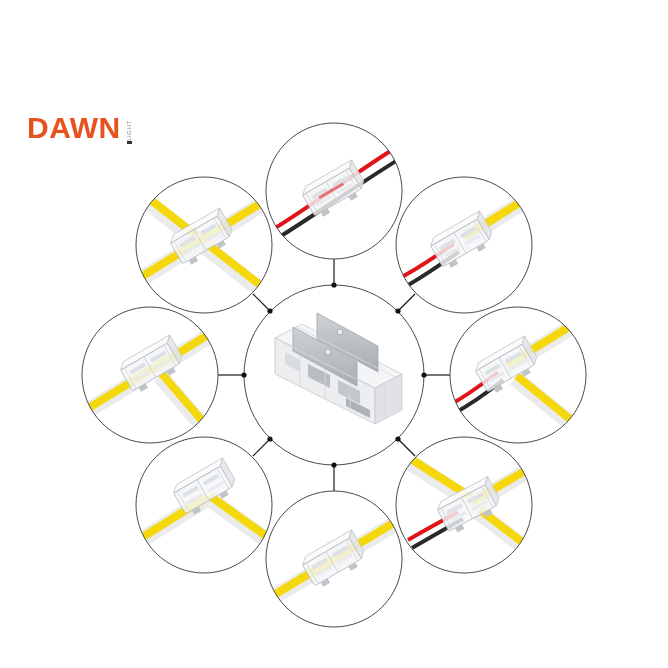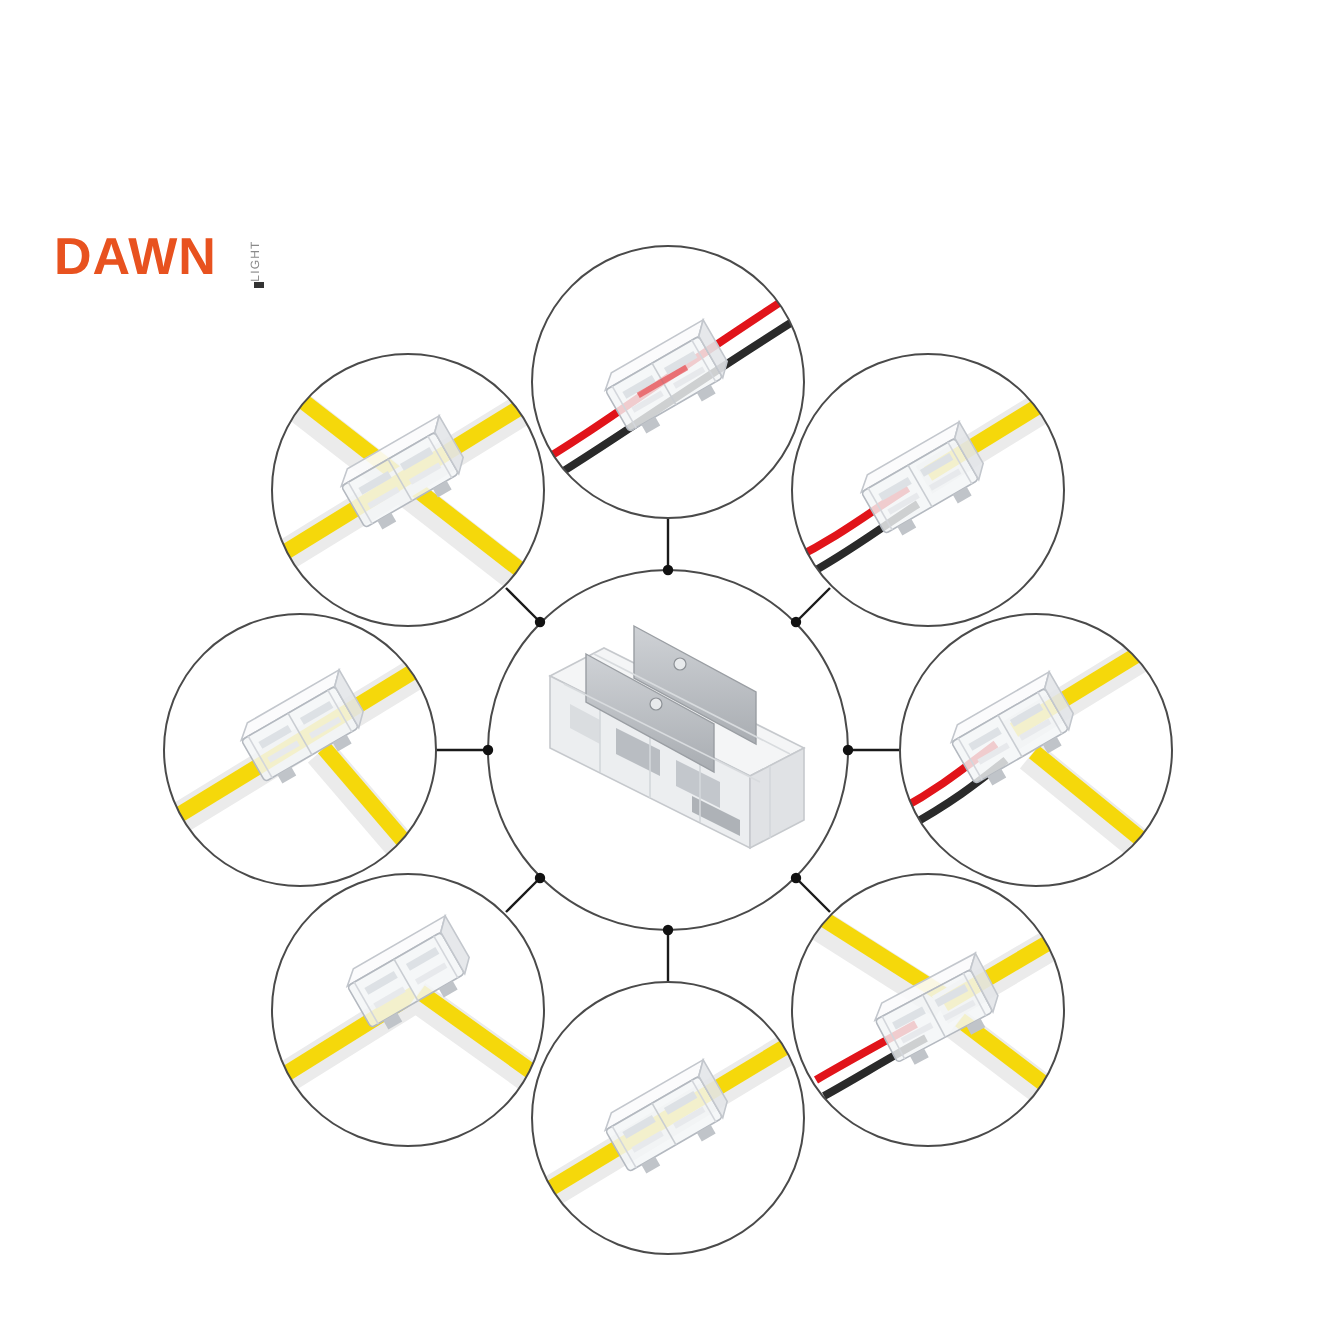--- a/index.html
+++ b/index.html
@@ -1,21 +1,21 @@
 <!DOCTYPE html>
 <html><head>
   <meta charset="utf-8">
   <style>
     html, body { margin: 0; padding: 0; background: #ffffff; }
     body { width: 668px; height: 668px; position: relative; overflow: hidden; }
     .logo { position: absolute; left: 27px; top: 112px; height: 32px; }
     .logo-main {
       position: absolute; left: 0; top: 0;
       font-family: "Liberation Sans", sans-serif; font-weight: bold;
-      font-size: 26px; line-height: 32px; letter-spacing: 0.5px;
+      font-size: 30px; line-height: 32px; letter-spacing: 0.5px;
       color: #e8521f;
       text-align: center;
     }
     .logo-sub {
       position: absolute; left: 99px; top: 6px; width: 7px; height: 24px;
     }
     .logo-sub span {
       position: absolute; left: -9px; top: 9px; width: 24px; height: 7px;
       transform: rotate(-90deg);
       font-family: "Liberation Sans", sans-serif; font-size: 6px; line-height: 7px;

